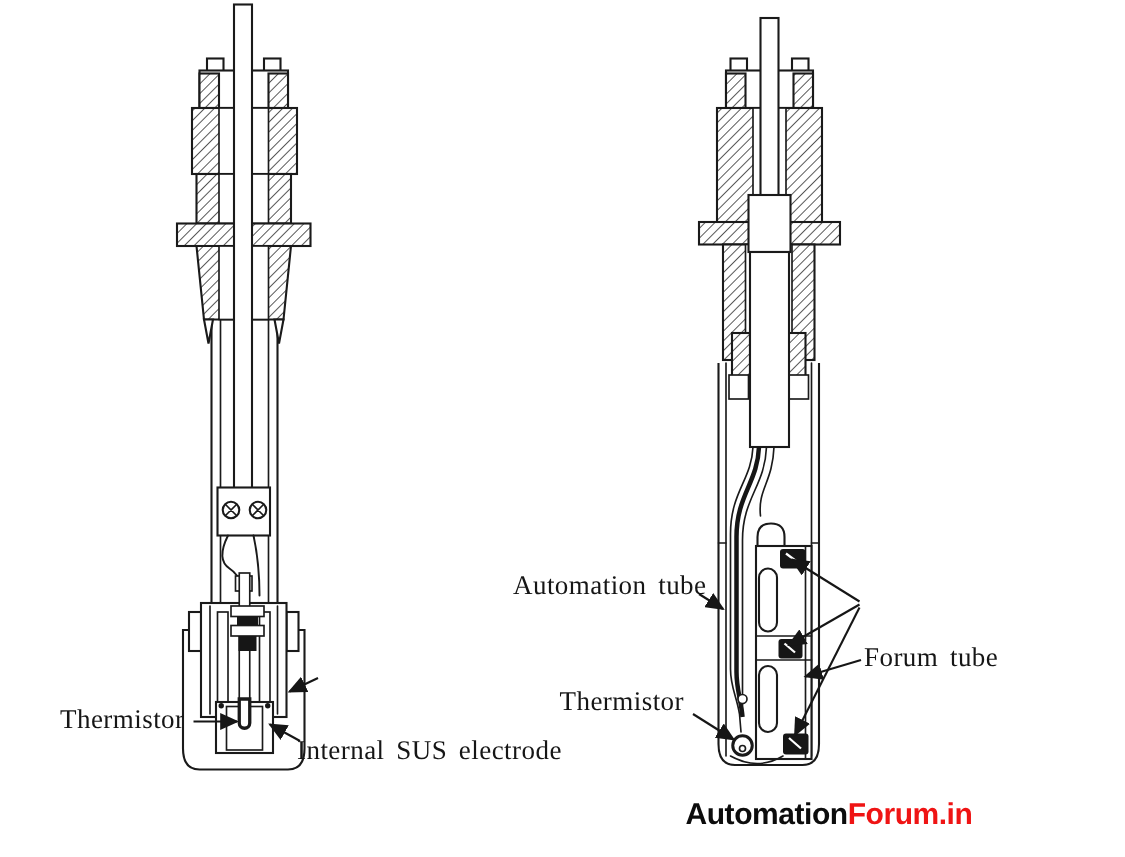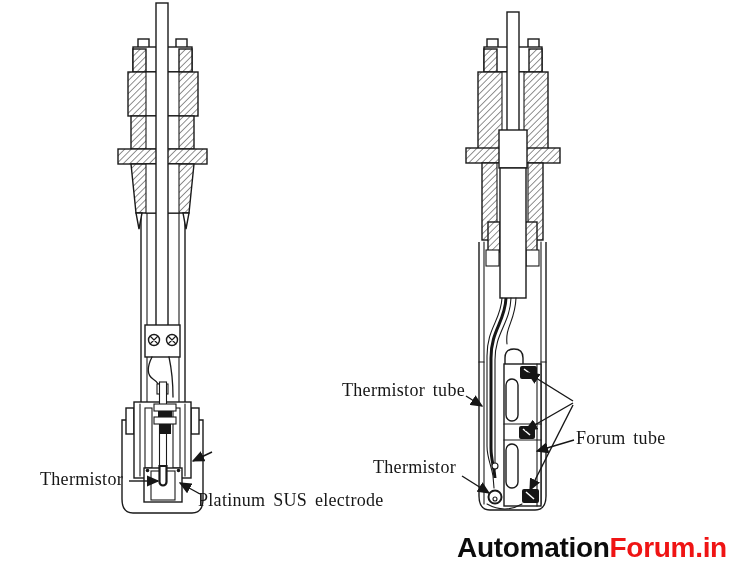--- a/index.html
+++ b/index.html
@@ -25,21 +25,21 @@
   .lbl-int{left:198px;top:491px;}
   .lbl-prot{left:342px;top:381px;}
   .lbl-plat{left:576px;top:392px;}
   .lbl-glass{left:576px;top:429px;}
   .lbl-th-right{left:373px;top:458px;}
   .watermark{
     position:absolute;
     left:457px;top:532px;
     font-family:"Liberation Sans", sans-serif;
     font-weight:800;
-    font-size:28px;
+    font-size:20px;
     letter-spacing:-0.3px;
     white-space:nowrap;
   }
   .wm-black{color:#0c0c0c;}
   .wm-red{color:#ef1414;}
 </style>
 </head>
 <body>
 
 <div class="canvas">
@@ -216,22 +216,22 @@
     <line class="ldr" x1="466" y1="396" x2="482" y2="406"></line>
     <line class="ldr" x1="573" y1="401" x2="528" y2="373"></line>
     <line class="ldr" x1="573" y1="403" x2="526" y2="430"></line>
     <line class="ldr" x1="573" y1="405" x2="530" y2="490"></line>
     <line class="ldr" x1="574" y1="440" x2="537" y2="451"></line>
     <line class="ldr" x1="462" y1="476" x2="489" y2="493"></line>
   </g>
 </svg>
 
 <div class="lbl lbl-th-left">Thermistor</div>
-<div class="lbl lbl-int">Platinum SUS electrode</div>
-<div class="lbl lbl-prot">Thermistor tube</div>
+<div class="lbl lbl-int">Internal SUS electrode</div>
+<div class="lbl lbl-prot">Automation tube</div>
 <div class="lbl lbl-glass">Forum tube</div>
 <div class="lbl lbl-th-right">Thermistor</div>
 
 <div class="watermark">
   <span class="wm-black">Automation</span><span class="wm-red">Forum.in</span>
 </div>
 
 </div>
 
 </body></html>

